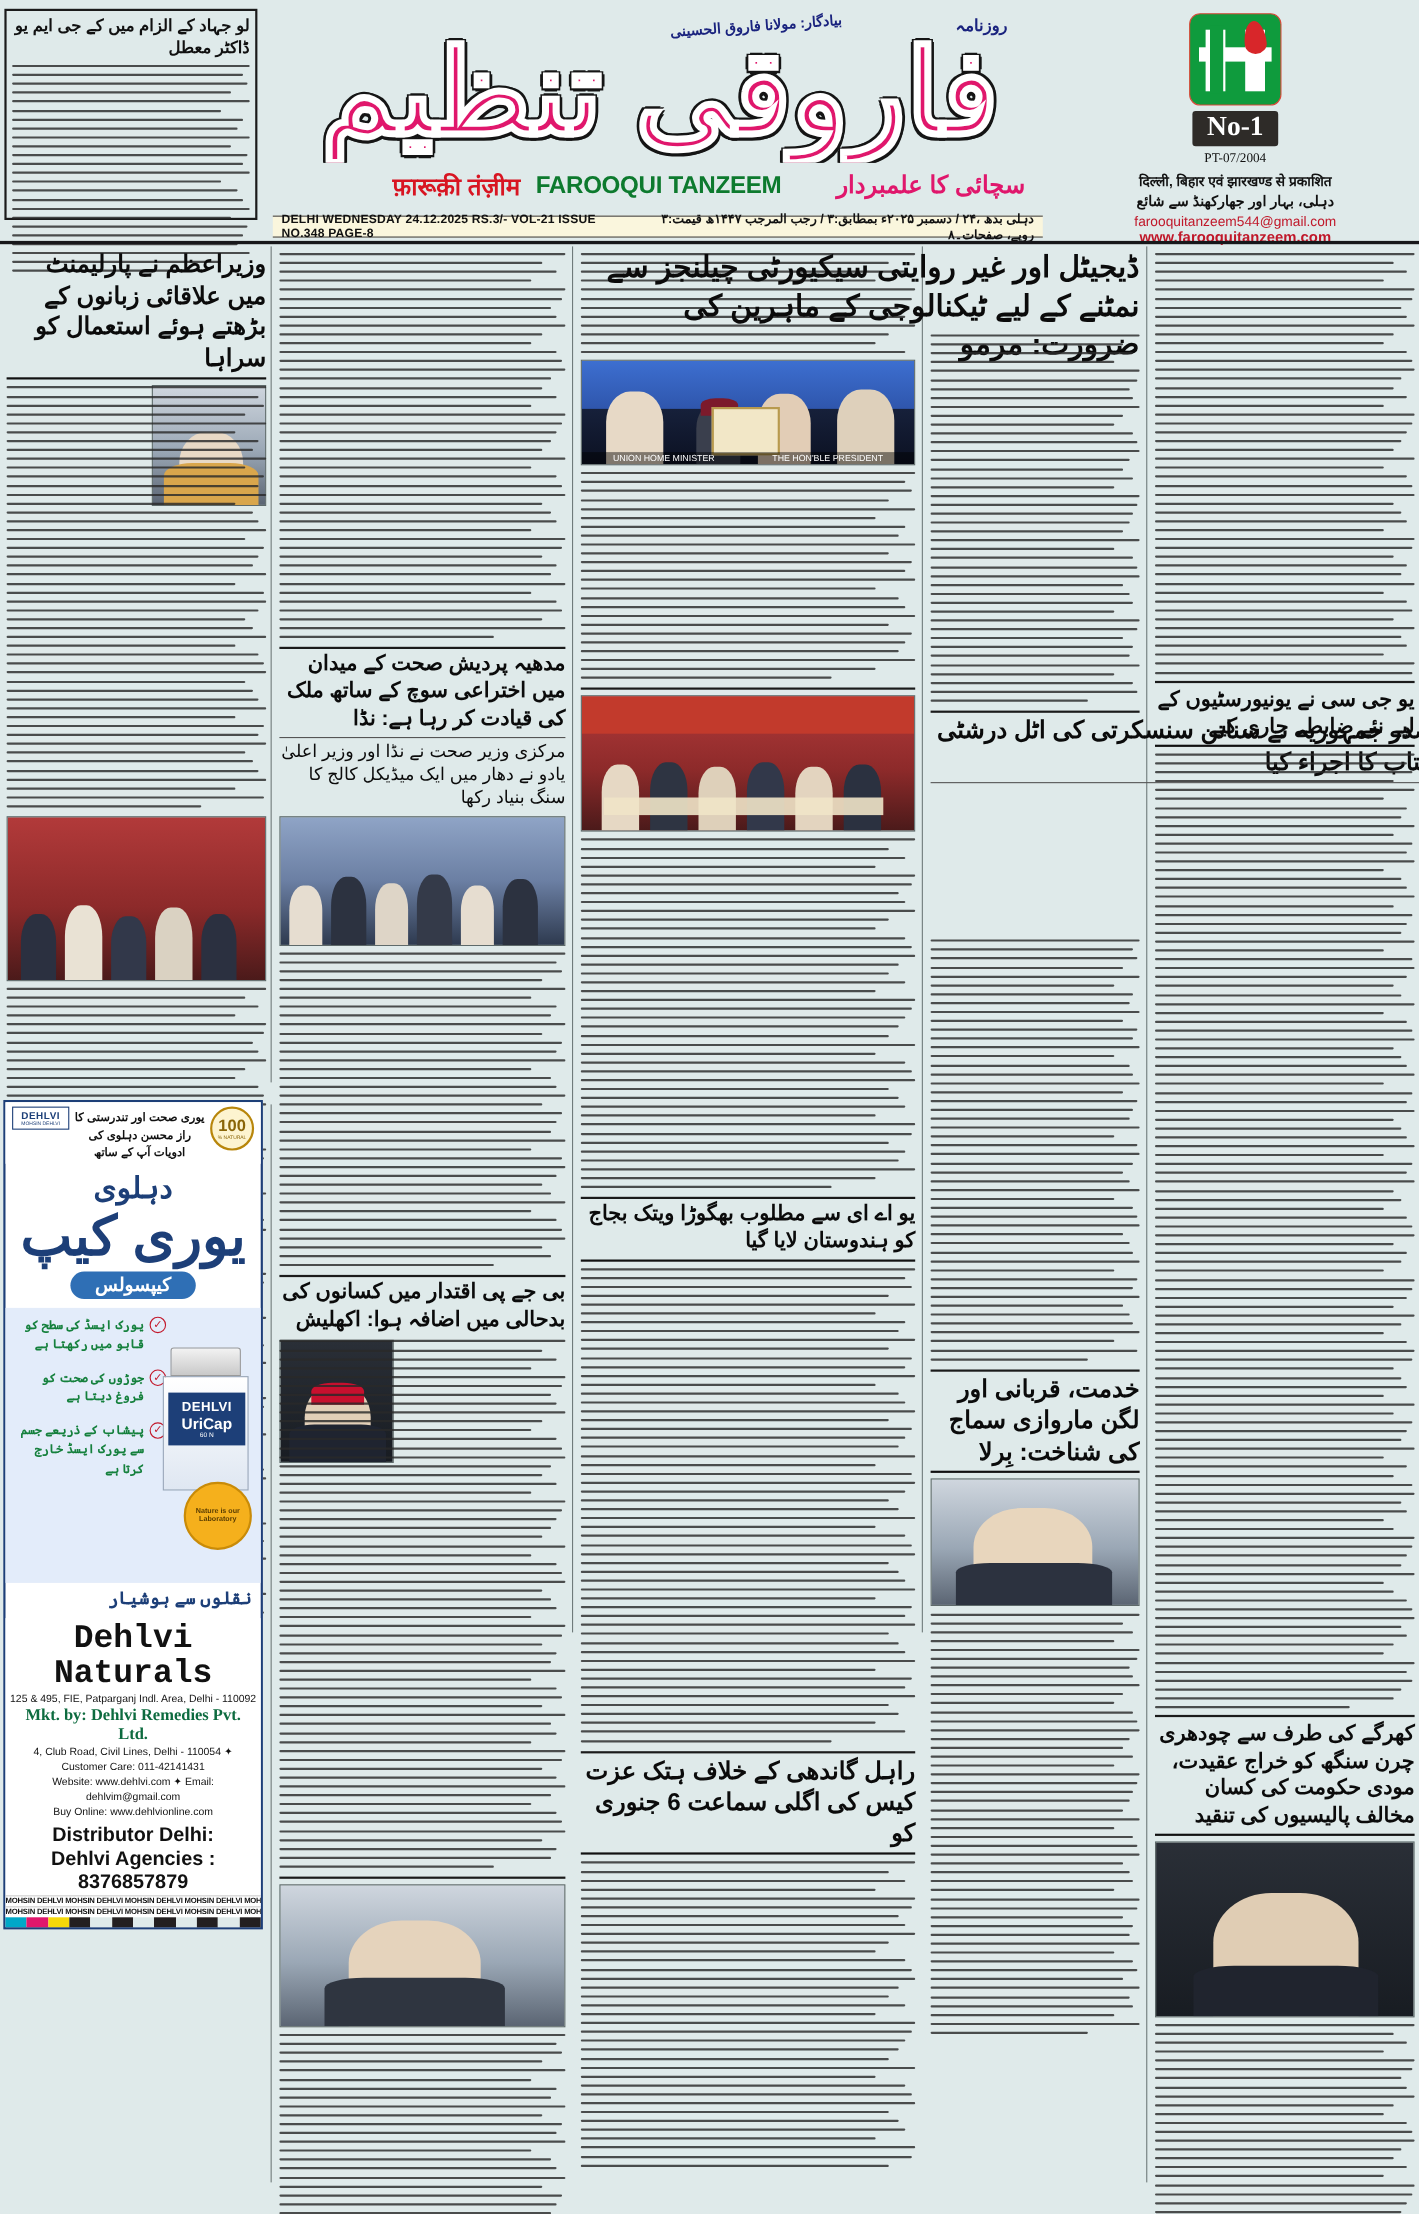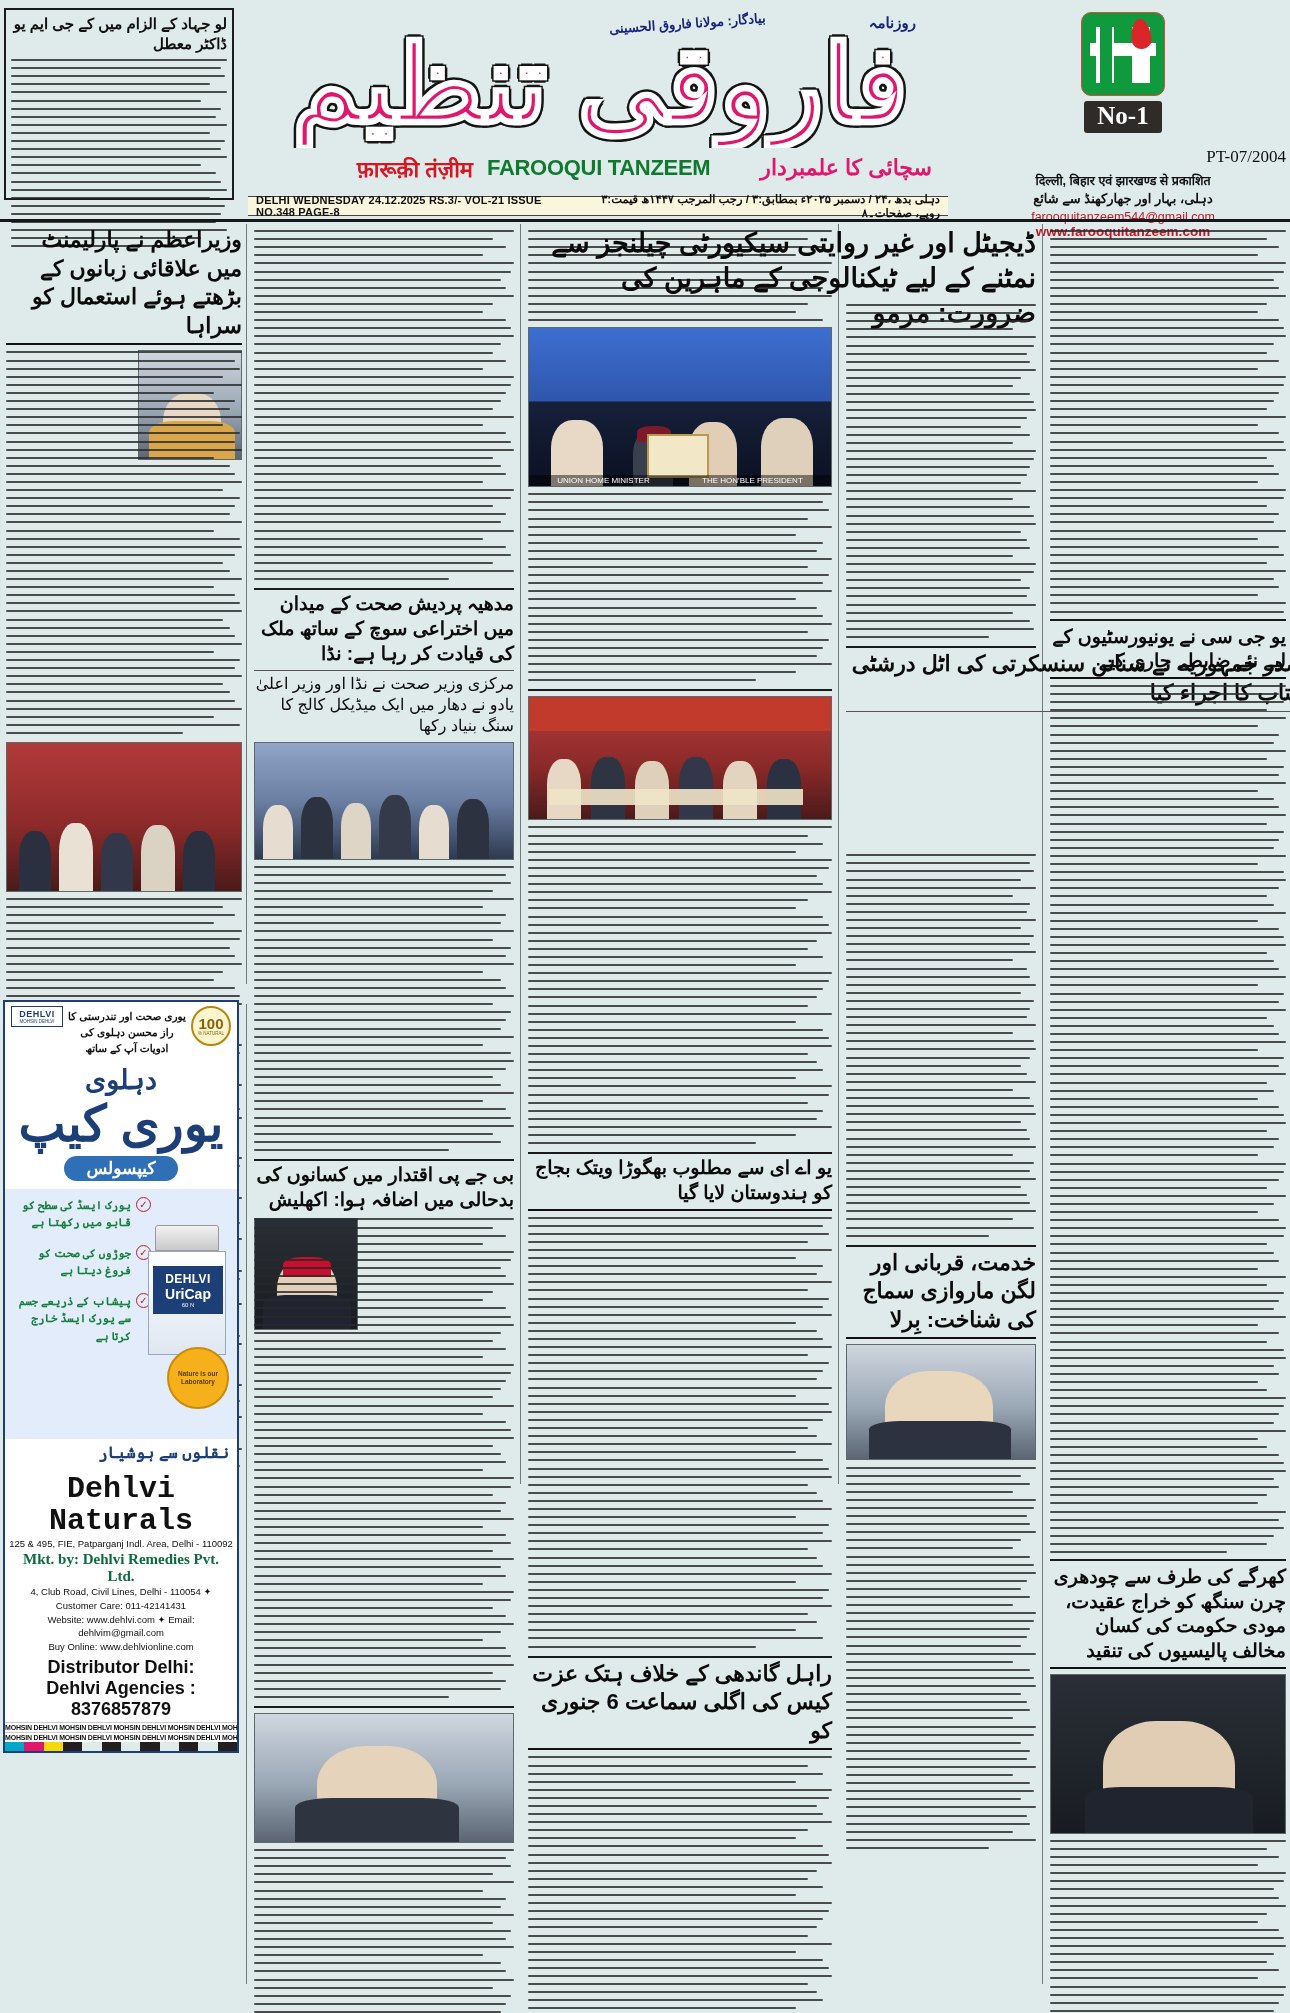--- a/index.html
+++ b/index.html
@@ -73,21 +73,21 @@
   .ft-logo .inner1 { position:absolute; left:18px; top:10px; width:12px; height:62px; background:#0f9b3d;}
   .ft-logo .flame {
     position:absolute; left:49px; top:6px; width:20px; height:30px; background:#d8262a;
     border-radius:50% 50% 50% 50% / 70% 70% 30% 30%;
     transform: rotate(-6deg);
   }
   .no1-badge {
     display:inline-block; background:#2e2b28; color:#fff; font-family:"Liberation Serif", serif;
     font-weight:bold; font-size:25px; padding:1px 13px 3px; border-radius:3px; margin-top:5px;
   }
-  .pt-code { font-family:"Liberation Serif", serif; font-size:17px; color:#111; margin-top:14px;text-align:right; }
+  .pt-code { font-family:"Liberation Serif", serif; font-size:12px; color:#111; margin-top:3px; }
   .mh-hi { font-size:12.5px; font-weight:bold; color:#111; margin-top:5px; }
   .mh-ur { direction:rtl; font-size:13px; font-weight:bold; color:#111; margin-top:2px; }
   .mh-mail { font-size:12.5px; color:#c0182a; margin-top:4px; }
   .mh-web { font-size:13.5px; color:#c0182a; font-weight:bold; }
 
   
   .imprint {
     position:absolute; left:248px; top:196px; width:700px; height:20px;
     background:#faf6dd; border-top:1px solid #444; border-bottom:1px solid #444;
     display:flex; align-items:center; justify-content:space-between; padding:0 8px;
@@ -695,21 +695,21 @@
             <i class="s5"></i>
             <i class="s1"></i>
             <i class="s4"></i>
           <i class="s6"></i>
             <i class="s2"></i>
             <i class="s1"></i>
             <i class="s3"></i>
             <i class="s5"></i>
             <i class="s2"></i>
         </div>
-        <div class="photo ph-sky" style="height:160px; margin:6px 0 2px;padding-left:20px;">
+        <div class="photo ph-sky" style="height:96px; margin:6px 0 2px;padding-left:20px;">
           <div class="figure" style="left:22px; width:52px; height:66px; background:#e7d9c6;"></div>
           <div class="figure" style="left:104px; width:40px; height:56px; background:#3a3f4d;"></div>
           <div class="figure" style="left:108px; bottom:44px; width:34px; height:16px; background:#7c1a2b; border-radius:40% 40% 0 0;"></div>
           <div class="figure" style="left:160px; width:48px; height:64px; background:#e2cdb6;"></div>
           <div class="figure" style="left:232px; width:52px; height:68px; background:#ded0bb;"></div>
           <div style="position:absolute; left:118px; bottom:8px; width:62px; height:44px; background:#f2e7c7; border:2px solid #b89a4e;"></div>
           <div class="cap">
             <span>UNION HOME MINISTER</span>
             <span>THE HON'BLE PRESIDENT</span>
           </div>

